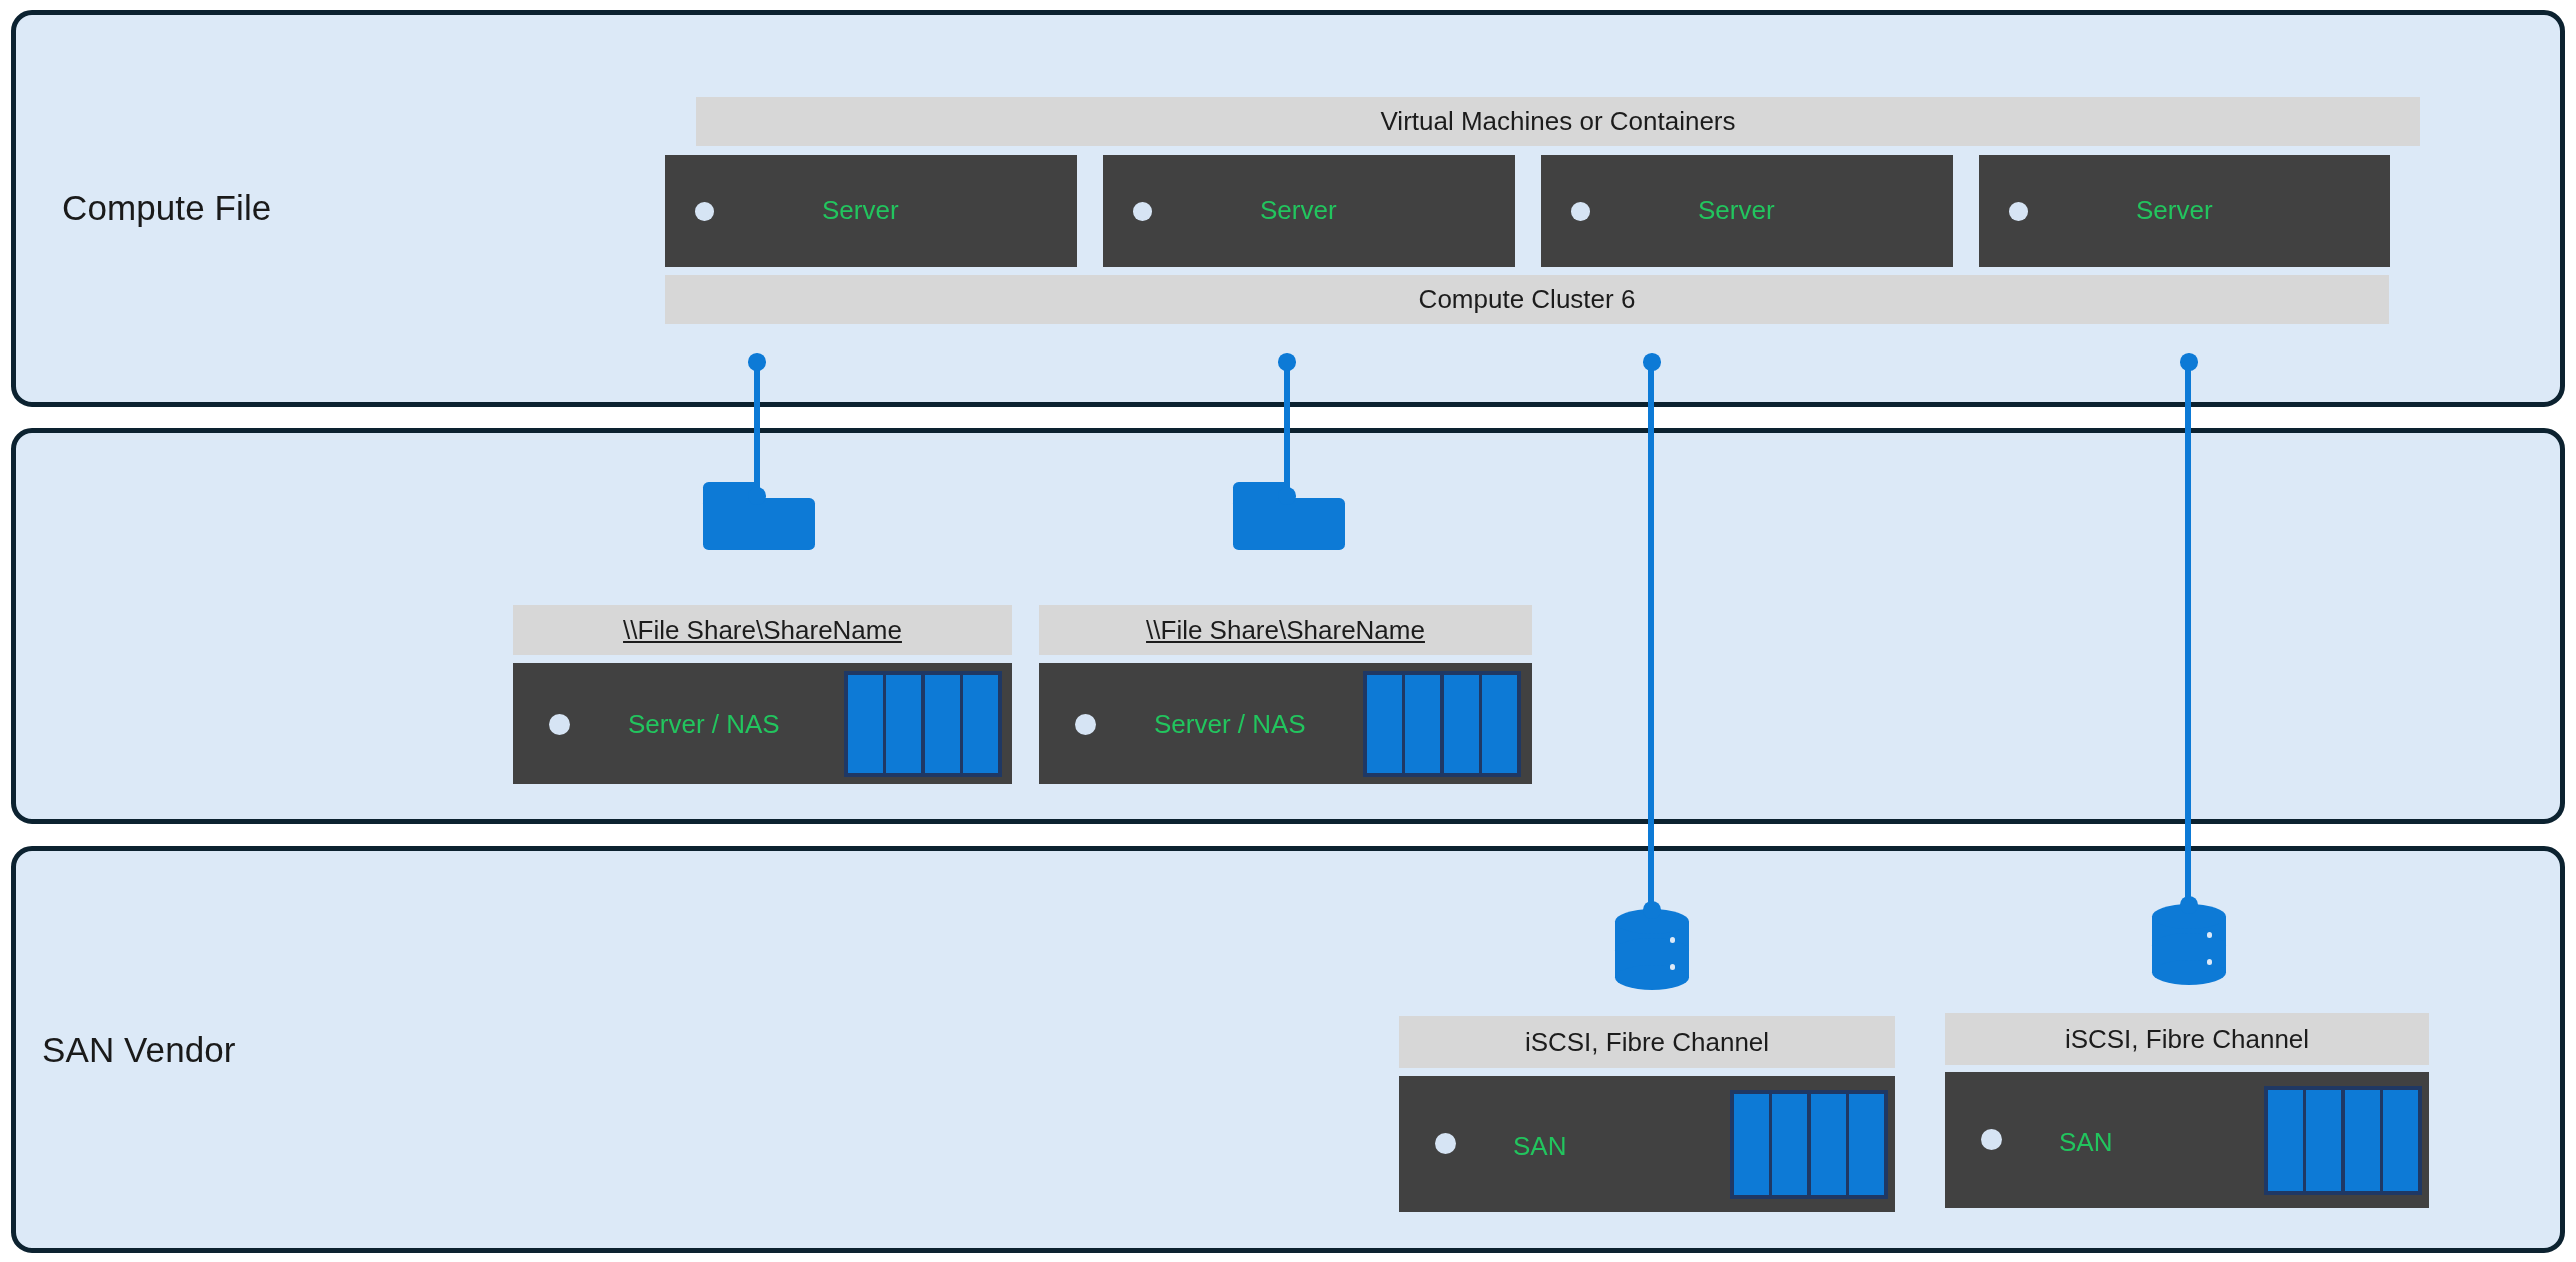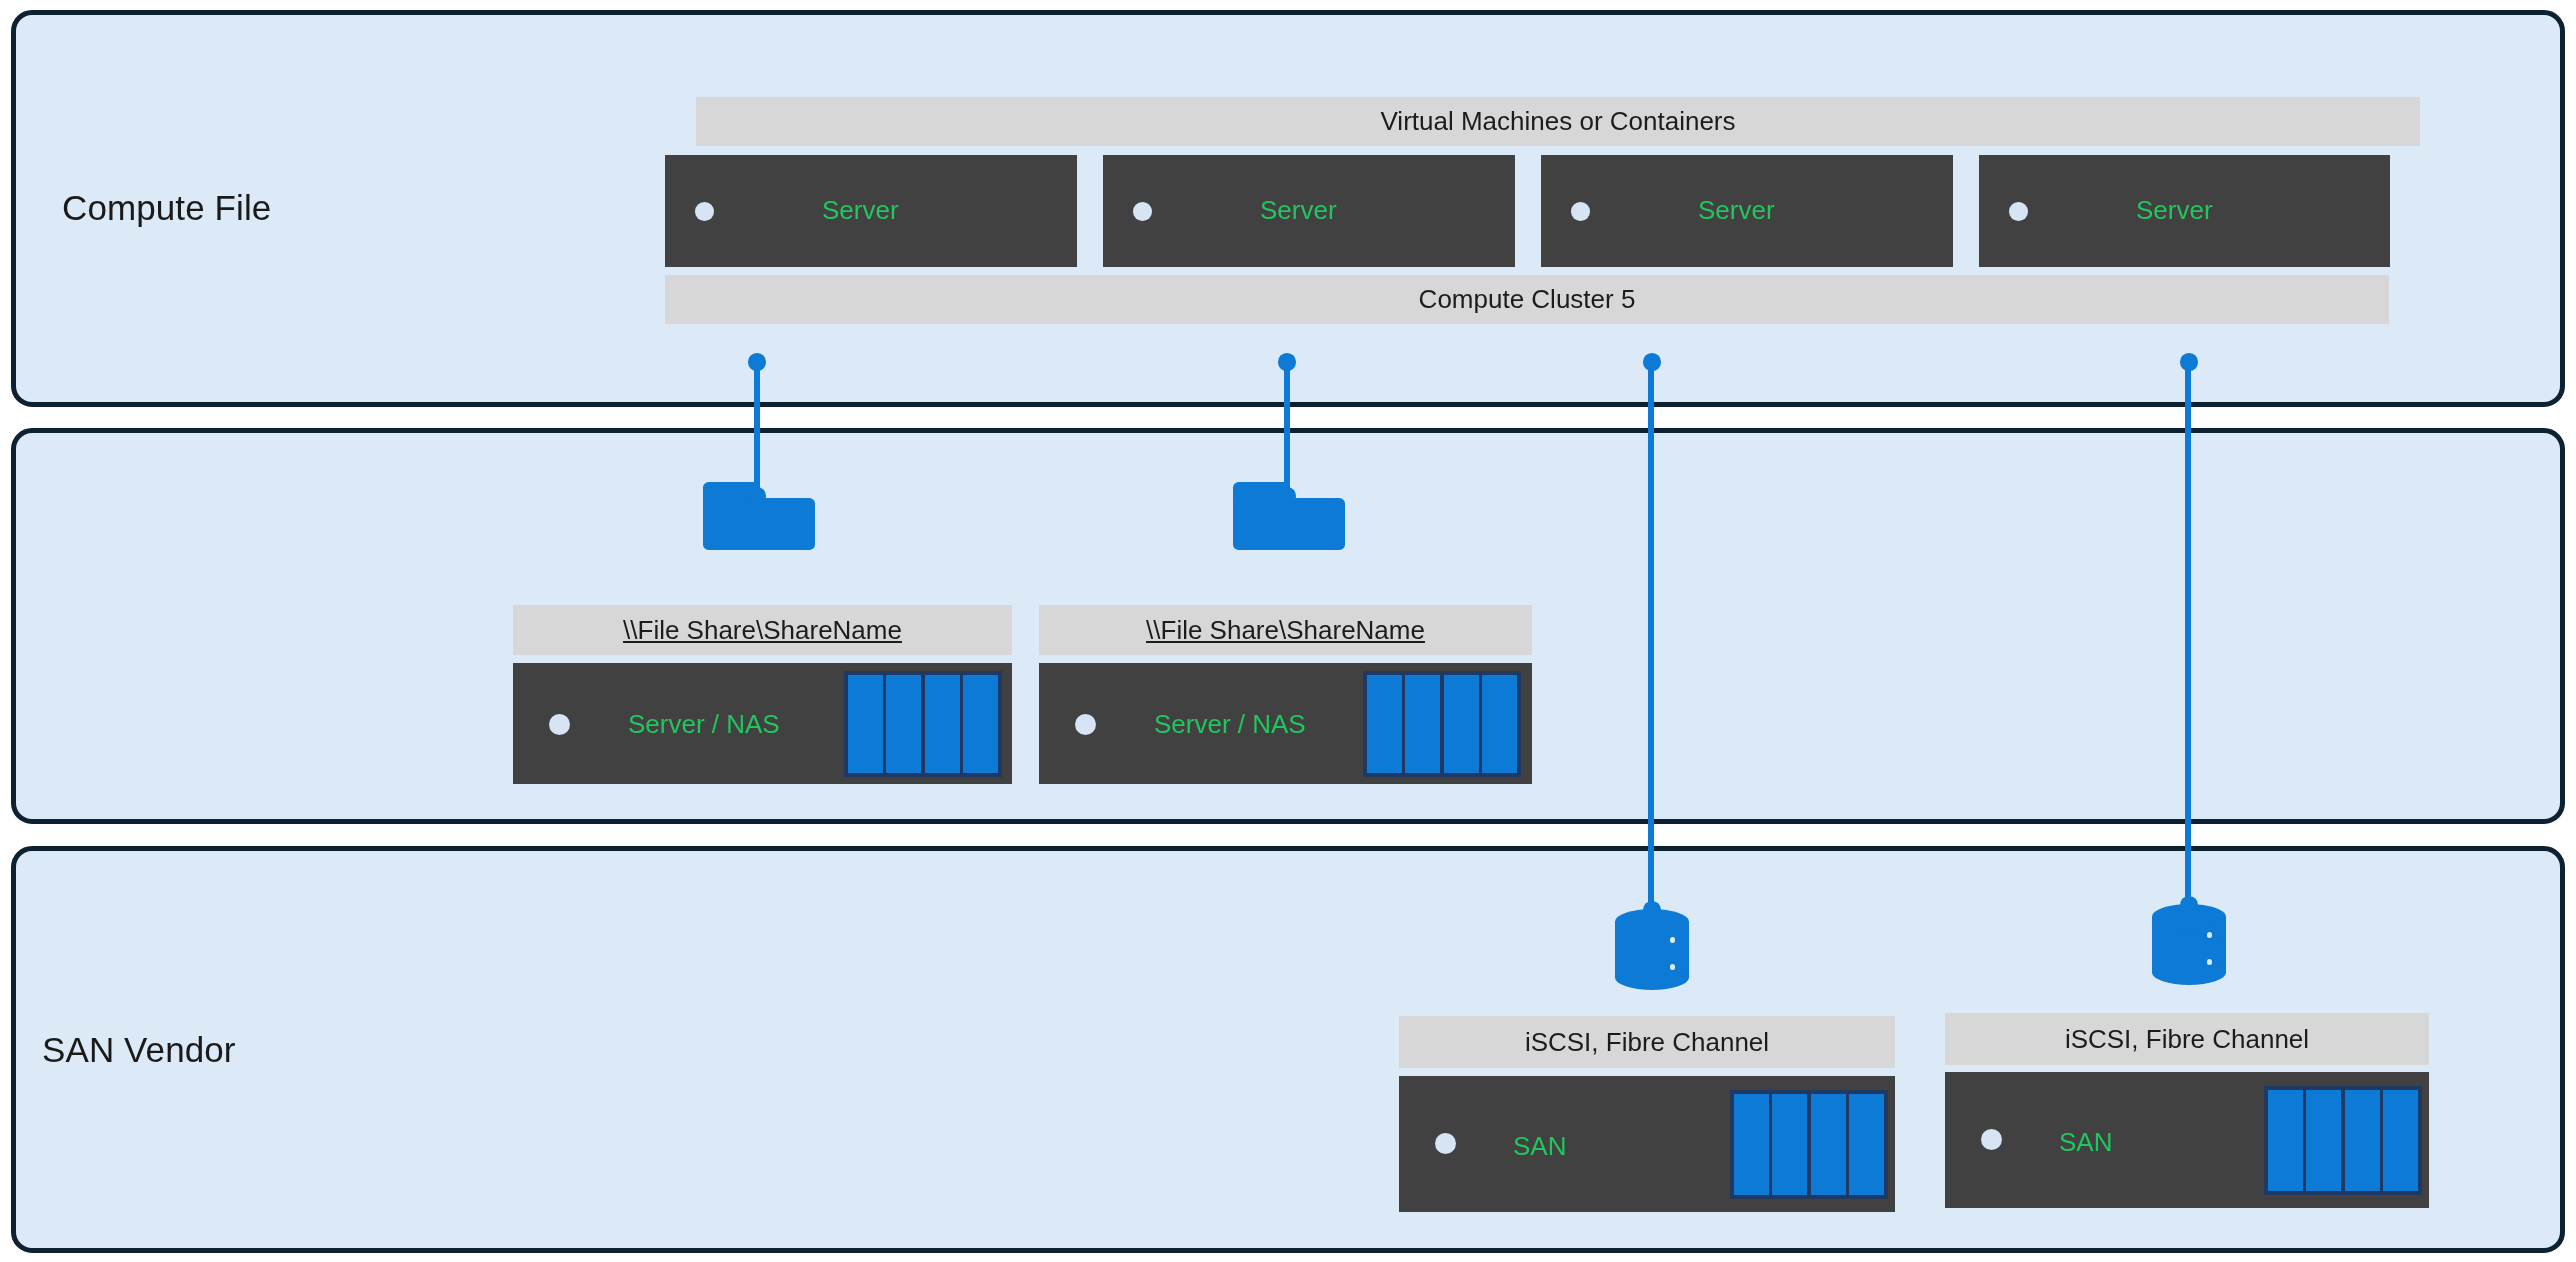--- a/index.html
+++ b/index.html
@@ -183,21 +183,21 @@
     <span class="led" style="left:30px; top:47px; width:18.7px; height:18.7px;"></span>
     <span class="device-label" style="left:157px; top:40px;">Server</span>
   </div>
 
   <div class="device" style="left:1979px; top:155px; width:411px; height:112px;">
     <span class="led" style="left:30px; top:47px; width:18.7px; height:18.7px;"></span>
     <span class="device-label" style="left:157px; top:40px;">Server</span>
   </div>
 
   <div class="caption-bar" style="left:665px; top:275px; width:1724px; height:49px;">
-    <span>Compute Cluster 5</span>
+    <span>Compute Cluster 6</span>
   </div>
 
   <div class="tier" id="tier-fileserv"></div>
 
 
   <div class="folder" style="left:703px; top:482px;">
     <div class="tab"></div>
     <div class="body"></div>
   </div>
 

